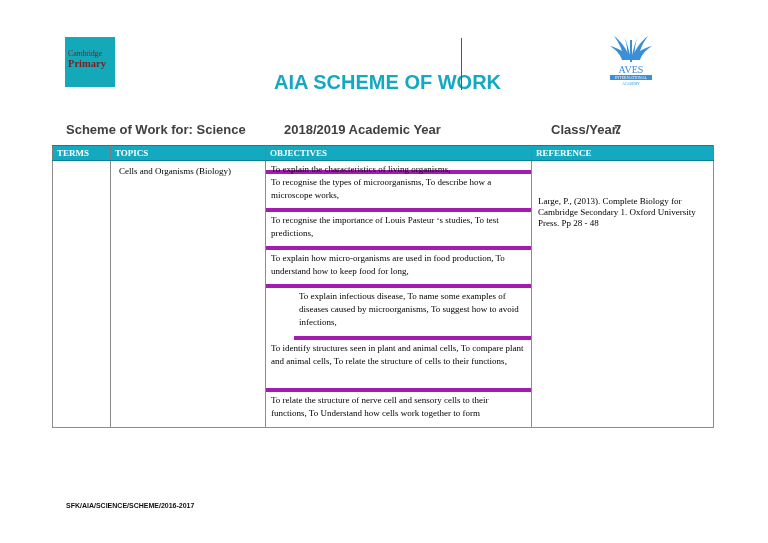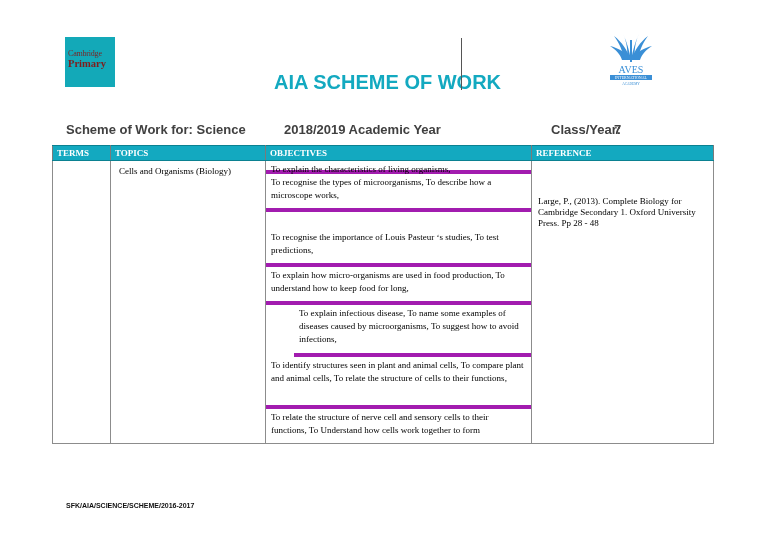--- a/index.html
+++ b/index.html
@@ -114,21 +114,21 @@
   </thead>
   <tbody>
     <tr style="height:267px;">
       <td></td>
       <td>
         <div class="topic-text">Cells and Organisms (Biology)</div>
       </td>
       <td>
         <div class="obj-item" style="height:13px; line-height:12px;">To explain the characteristics of living organisms,</div>
         <div class="obj-item" style="height:38px;">To recognise the types of microorganisms, To describe how a microscope works,</div>
-        <div class="obj-item" style="height:38px;margin-top:17px;">To recognise the importance of Louis Pasteur ‘s studies, To test predictions,</div>
+        <div class="obj-item" style="height:38px;">To recognise the importance of Louis Pasteur ‘s studies, To test predictions,</div>
         <div class="obj-item" style="height:38px;font-family:Liberation Serif, serif;">To explain how micro-organisms are used in food production, To understand how to keep food for long,</div>
         <div class="obj-item" style="height:52px;margin-left:28px;">To explain infectious disease, To name some examples of diseases caused by microorganisms, To suggest how to avoid infections,</div>
         <div class="obj-item" style="height:52px;">To identify structures seen in plant and animal cells, To compare plant and animal cells, To relate the structure of cells to their functions,</div>
         <div class="obj-item" style="height:34px;">To relate the structure of nerve cell and sensory cells to their functions, To Understand how cells work together to form</div>
       </td>
       <td>
         <div class="ref-text">Large, P., (2013). Complete Biology for Cambridge Secondary 1. Oxford University Press. Pp 28 - 48</div>
       </td>
     </tr>
   </tbody>

